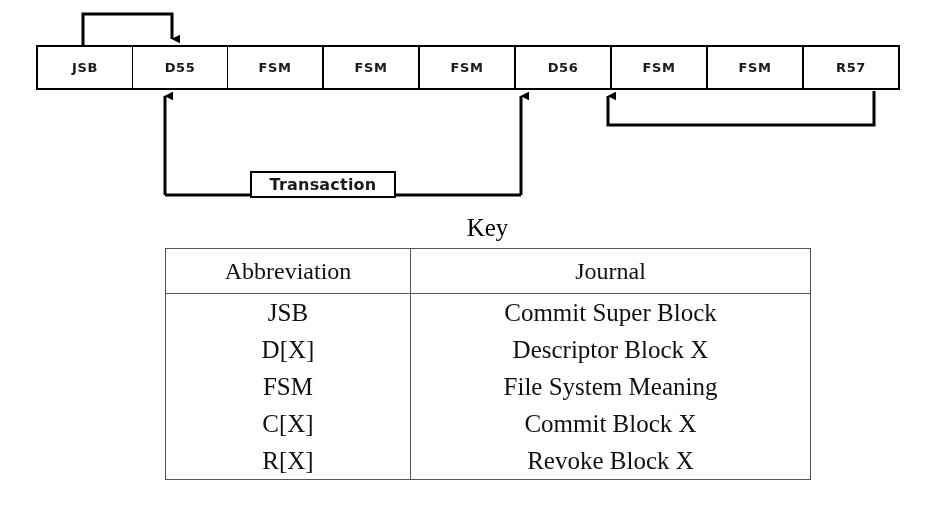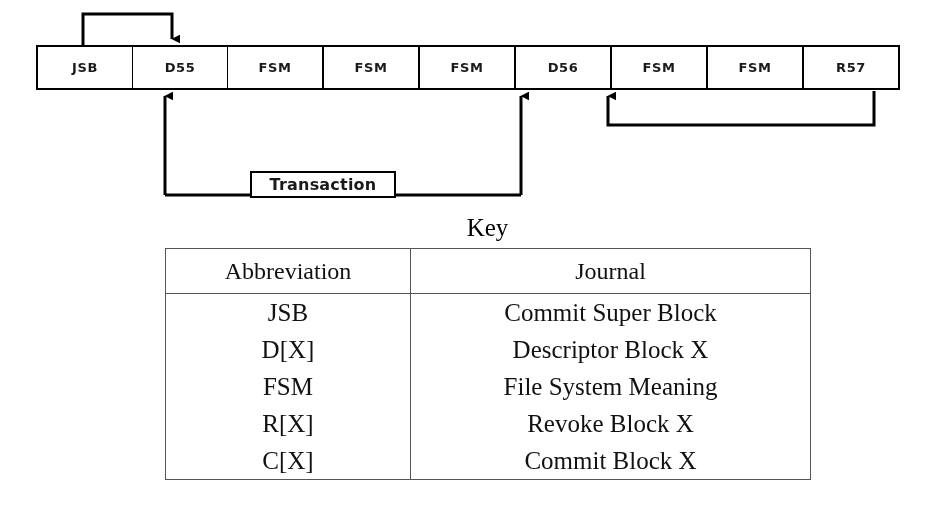--- a/index.html
+++ b/index.html
@@ -228,23 +228,23 @@
         </tr>
         <tr>
           <td>D[X]</td>
           <td>Descriptor Block X</td>
         </tr>
         <tr>
           <td>FSM</td>
           <td>File System Meaning</td>
         </tr>
         <tr>
+          <td>C[X]</td>
+          <td>Commit Block X</td>
+        </tr>
+        <tr>
           <td>R[X]</td>
           <td>Revoke Block X</td>
         </tr>
-        <tr>
-          <td>C[X]</td>
-          <td>Commit Block X</td>
-        </tr>
       </tbody>
   </table>
 
 </div>
 
 </body></html>

